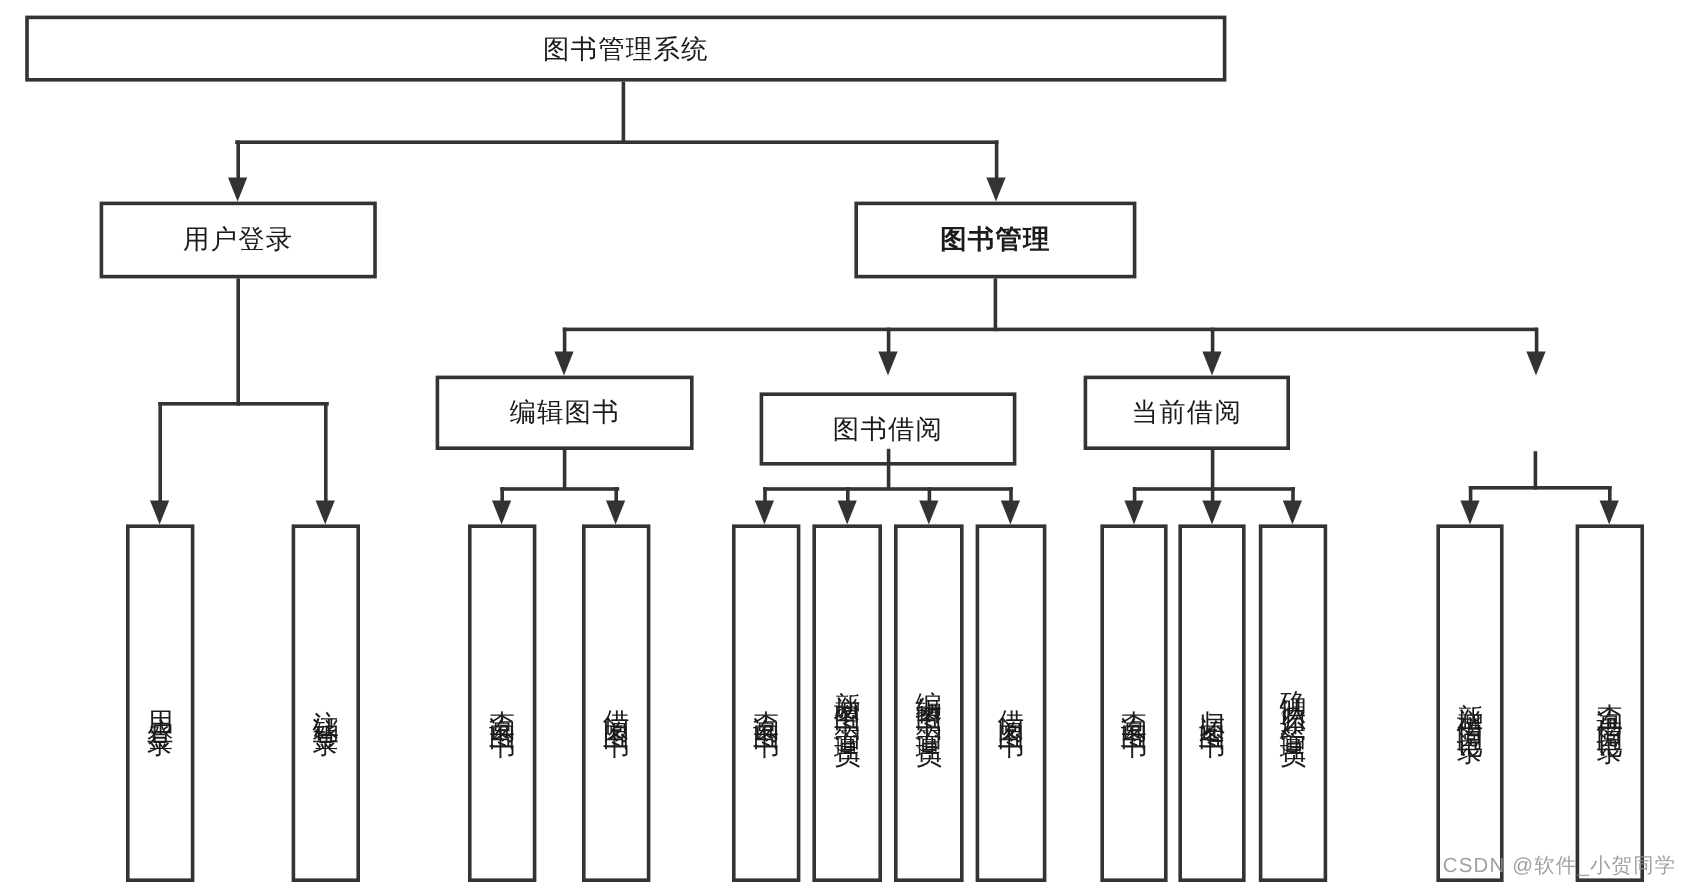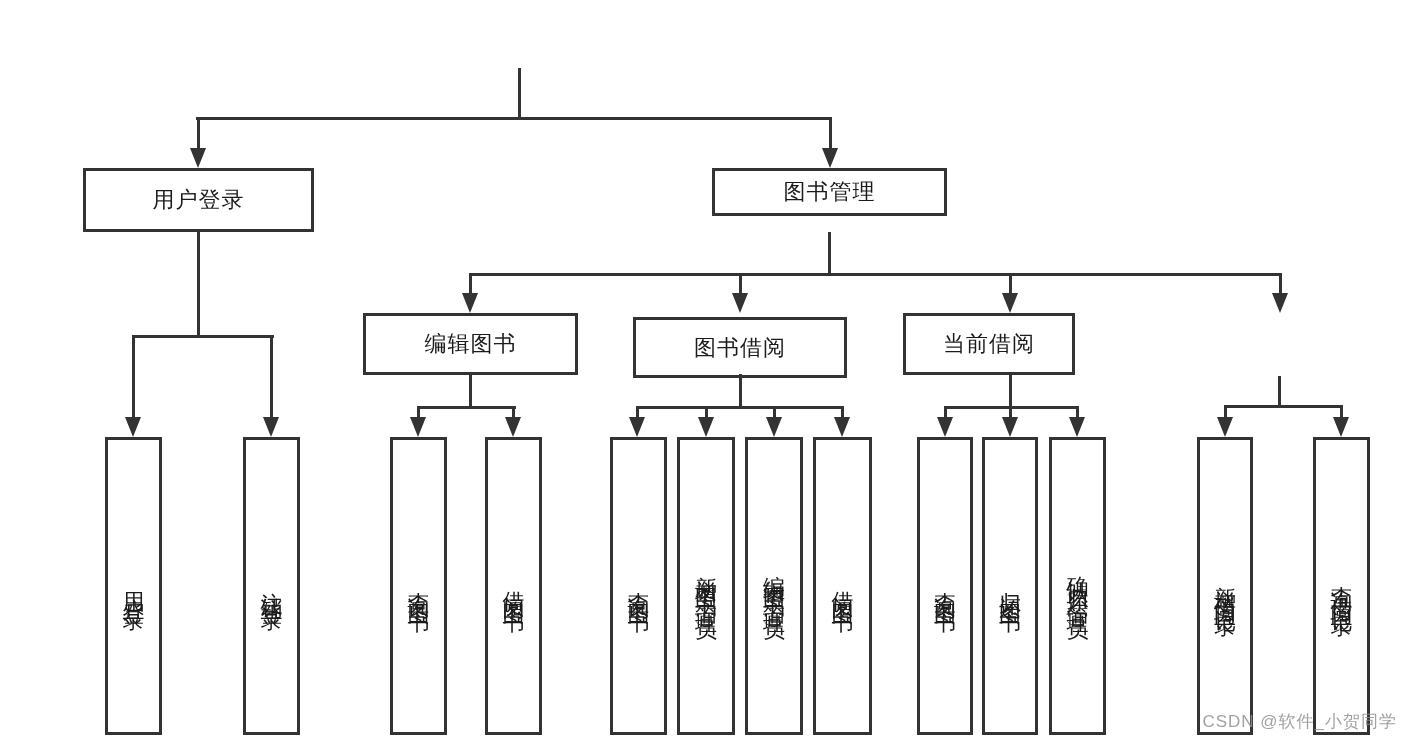--- a/index.html
+++ b/index.html
@@ -23,35 +23,38 @@
   .v{position:absolute;width:3px;background:#333333;}
   .h{position:absolute;height:3px;background:#333333;}
   .arrow{
     position:absolute;width:0;height:0;
     border-left:8px solid transparent;border-right:8px solid transparent;
     border-top:20px solid #333333;
   }
   
   .n-root{left:21px;top:13px;width:1001px;height:55px;}
   .n-user-login{left:83px;top:168px;width:231px;height:64px;}
-  .n-book-mgmt{left:712px;top:168px;width:235px;height:48px;}
+  .n-book-mgmt{left:712px;top:168px;width:235px;height:64px;font-weight:bold;}
   .n-new-book{left:363px;top:313px;width:215px;height:62px;}
-  .n-book-borrow{left:633px;top:317px;width:214px;height:61px;}
+  .n-book-borrow{left:633px;top:327px;width:214px;height:61px;}
   .n-cur-borrow{left:903px;top:313px;width:172px;height:62px;}
   .n-records{left:1172px;top:313px;width:215px;height:63px;}
   .watermark{
     position:absolute;right:8px;top:710px;z-index:9;
     font-size:17px;color:rgba(145,145,145,0.85);letter-spacing:1px;white-space:nowrap;
   }
 </style>
 </head>
 <body>
 
 <div id="canvas">
 
+  <div class="box n-root">
+    <span class="label">图书管理系统</span>
+  </div>
 
   <div class="v" style="left:518px;top:68px;height:51px;"></div>
   <div class="h" style="left:196px;top:117px;width:636px;"></div>
   <div class="v" style="left:197px;top:117px;height:34px;"></div>
   <div class="arrow" style="left:190px;top:148px;"></div>
   <div class="v" style="left:829px;top:117px;height:34px;"></div>
   <div class="arrow" style="left:822px;top:148px;"></div>
 
   <div class="box n-user-login">
     <span class="label">用户登录</span>

